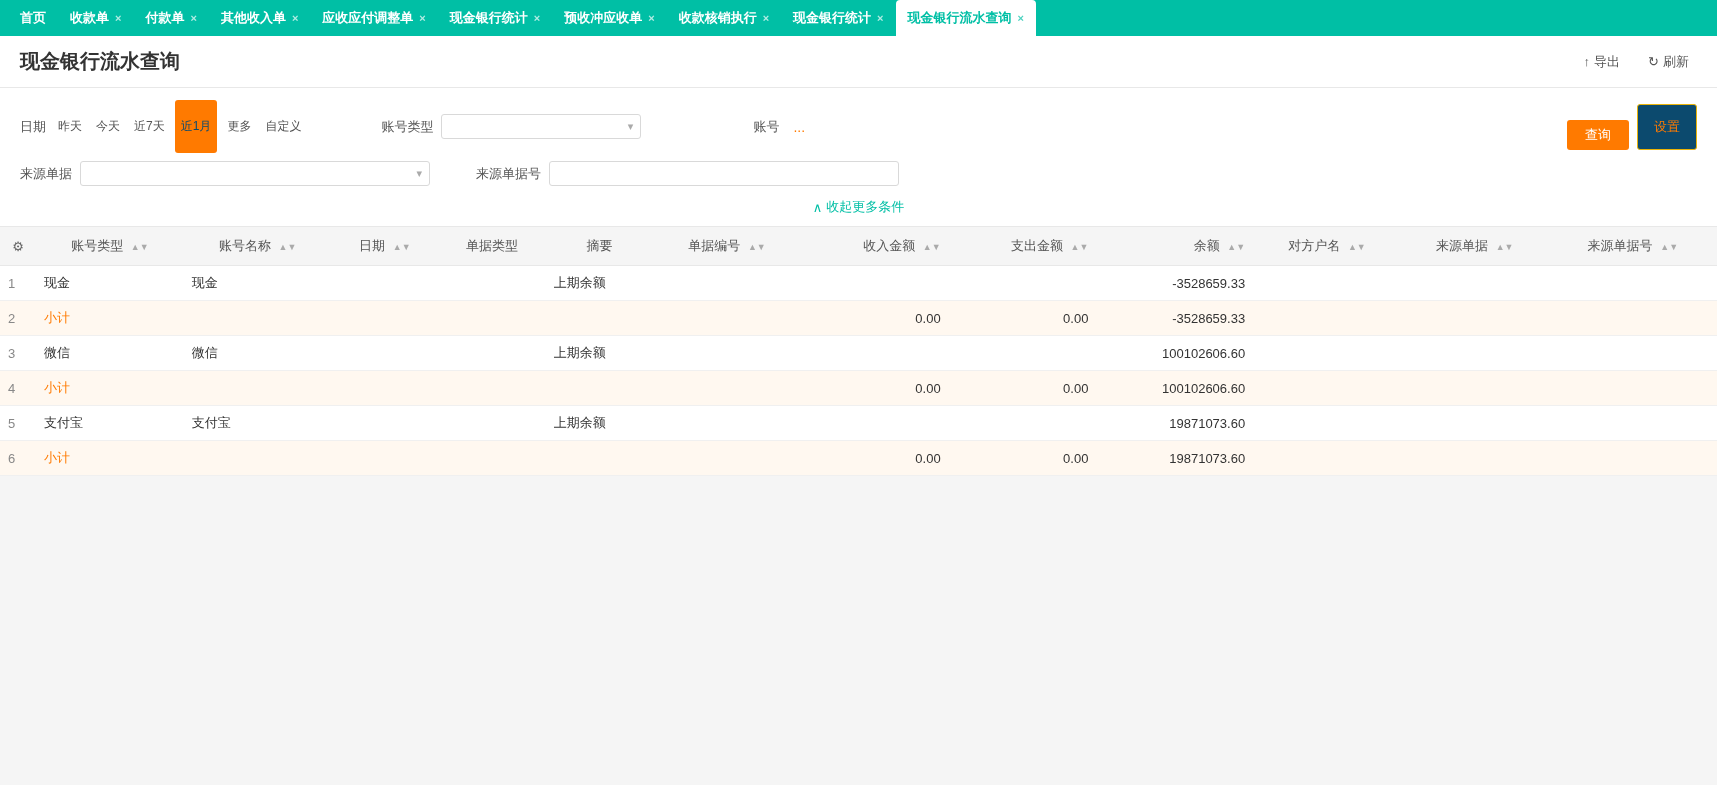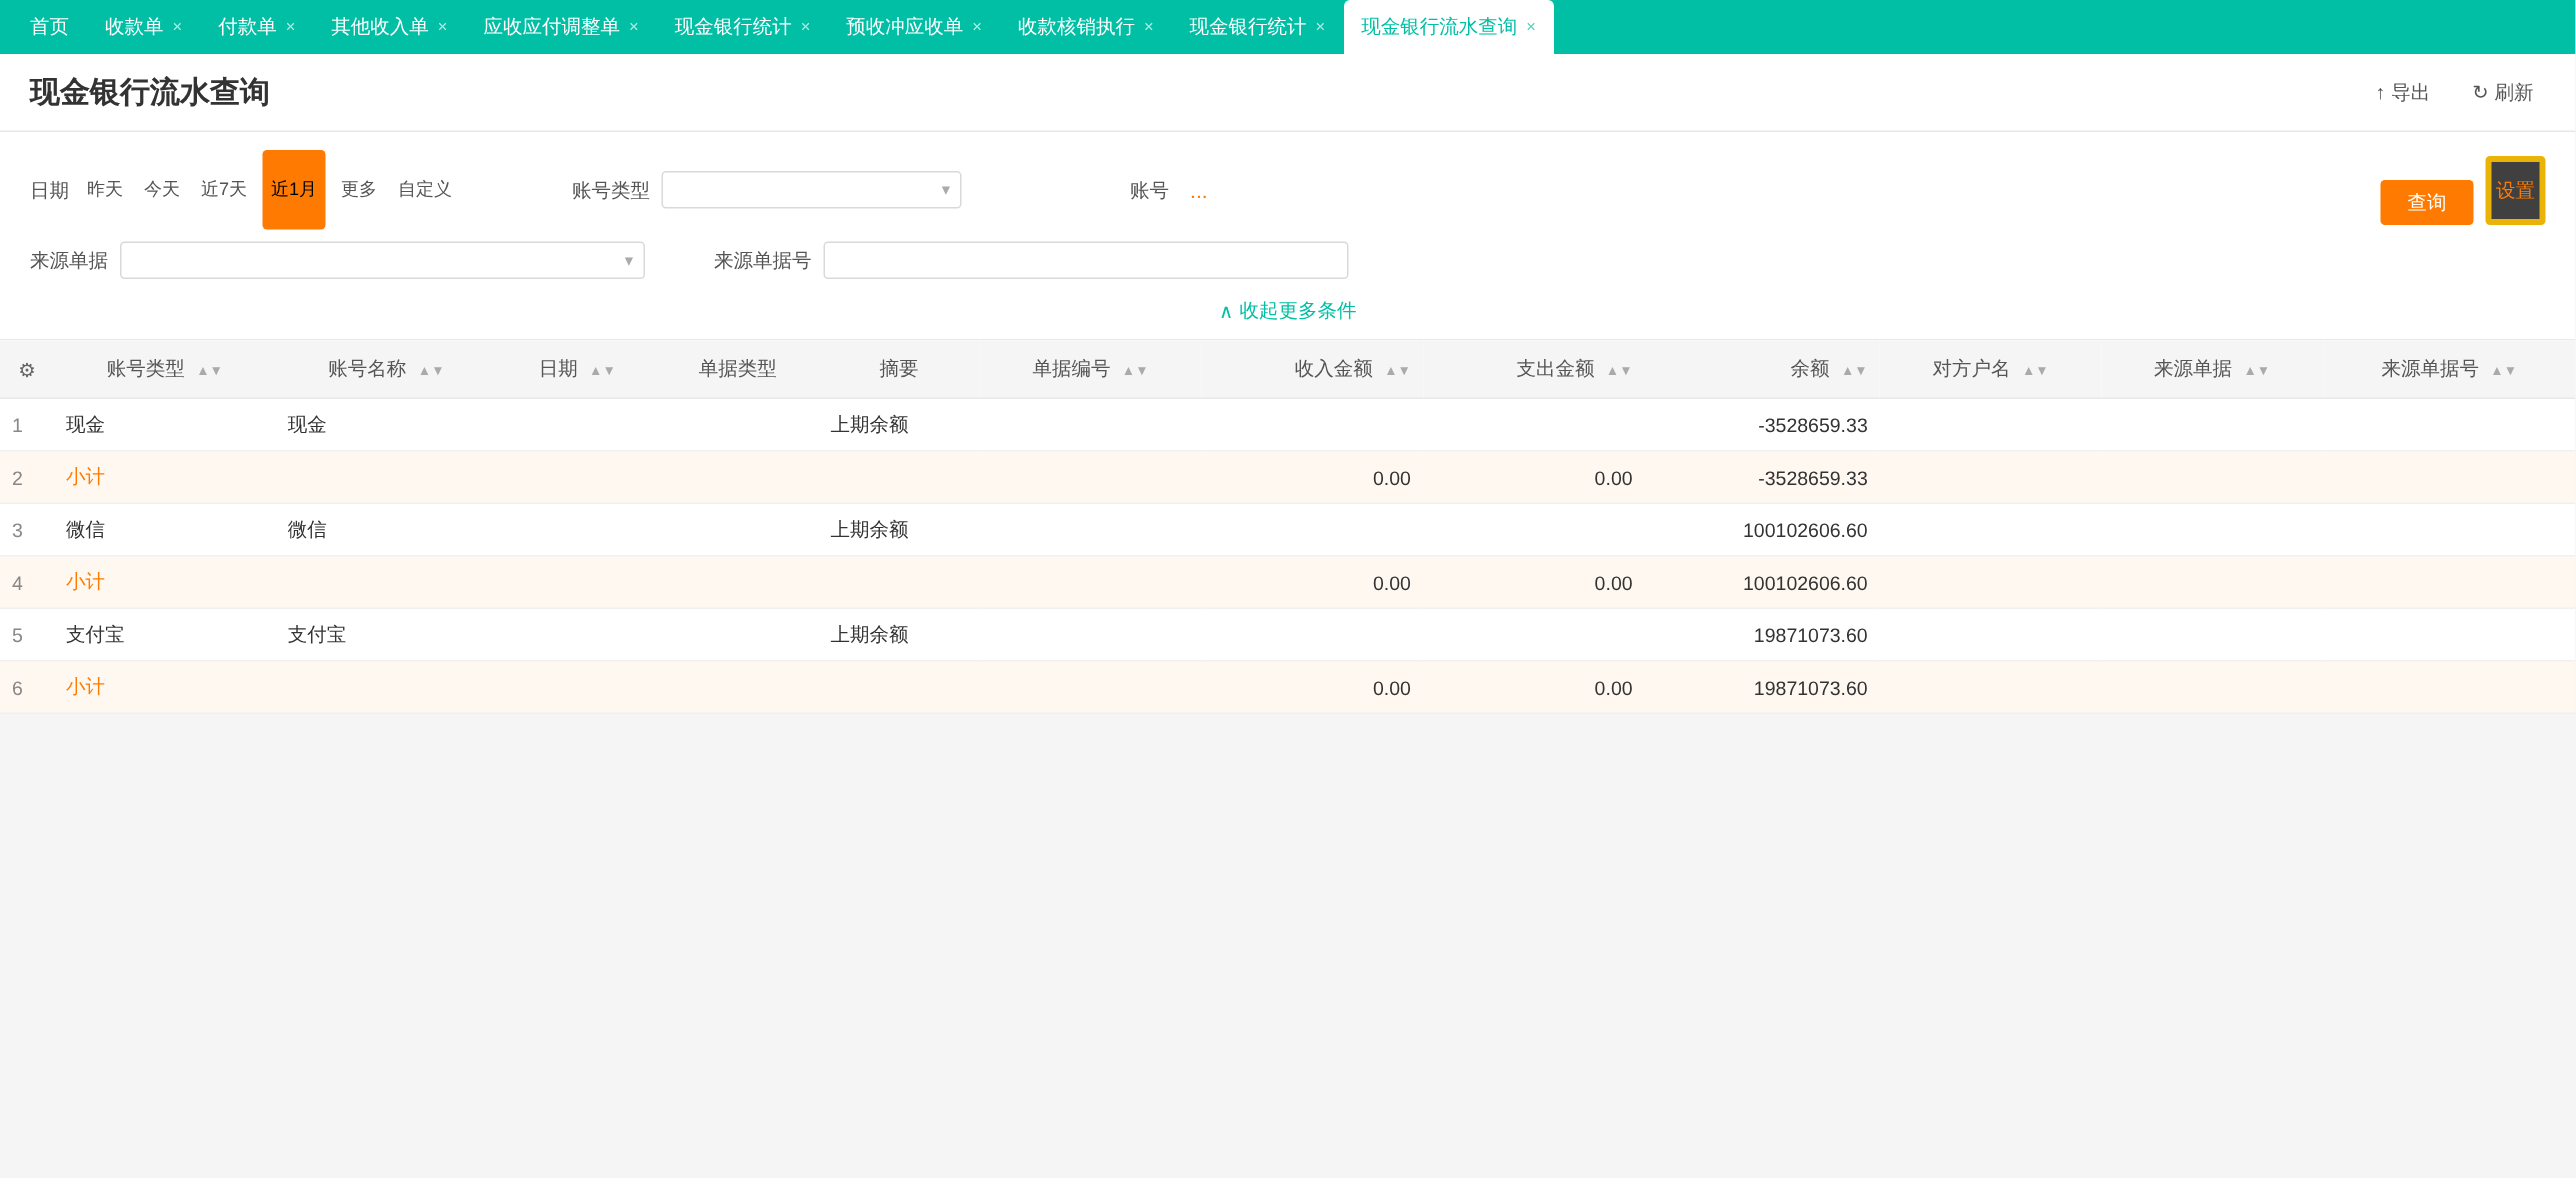--- a/index.html
+++ b/index.html
@@ -18,20 +18,21 @@
       color: #fff;
       padding: 0 12px;
       height: 36px;
       line-height: 36px;
       cursor: pointer;
       white-space: nowrap;
       font-size: 13px;
       display: flex;
       align-items: center;
       gap: 4px;
+      font-weight: bold;
     }
     .top-nav .nav-item.home { font-size: 13px; }
     .top-nav .nav-item.active {
       background: #fff;
       color: #00bfa5;
       border-radius: 4px 4px 0 0;
     }
     .top-nav .nav-item .close-x {
       font-size: 11px;
       opacity: 0.7;
@@ -97,21 +98,21 @@
       align-items: center;
     }
     .date-opt {
       cursor: pointer;
       color: #555;
       font-size: 12px;
       padding: 2px 4px;
     }
     .date-opt.active {
       background: #ff7a00;
-      color: #000000;
+      color: #0c4a6e;
       border-radius: 3px;
       padding: 18px 6px;
     }
     .date-range {
       font-size: 12px;
       color: #888;
       margin-left: 4px;
     }
     .filter-select {
       border: 1px solid #d9d9d9;
@@ -158,25 +159,25 @@
       background: #ff7a00;
       color: #fff;
       border: none;
       border-radius: 3px;
       padding: 6px 18px;
       cursor: pointer;
       font-size: 13px;
       margin-top: 16px;
     }
     .btn-setting {
-      background: #404040;
+      background: #0c4a6e;
       color: #ff7a00;
-      border: 4px solid #eab308;
-      border-radius: 3px;
-      padding: 5px 3px;
+      border: 1px solid #eab308;
+      border-radius: 3px;
+      padding: 5px 16px;
       cursor: pointer;
       font-size: 13px;
     }
     .collapse-bar {
       display: flex;
       align-items: center;
       justify-content: center;
       color: #00bfa5;
       cursor: pointer;
       font-size: 13px;

